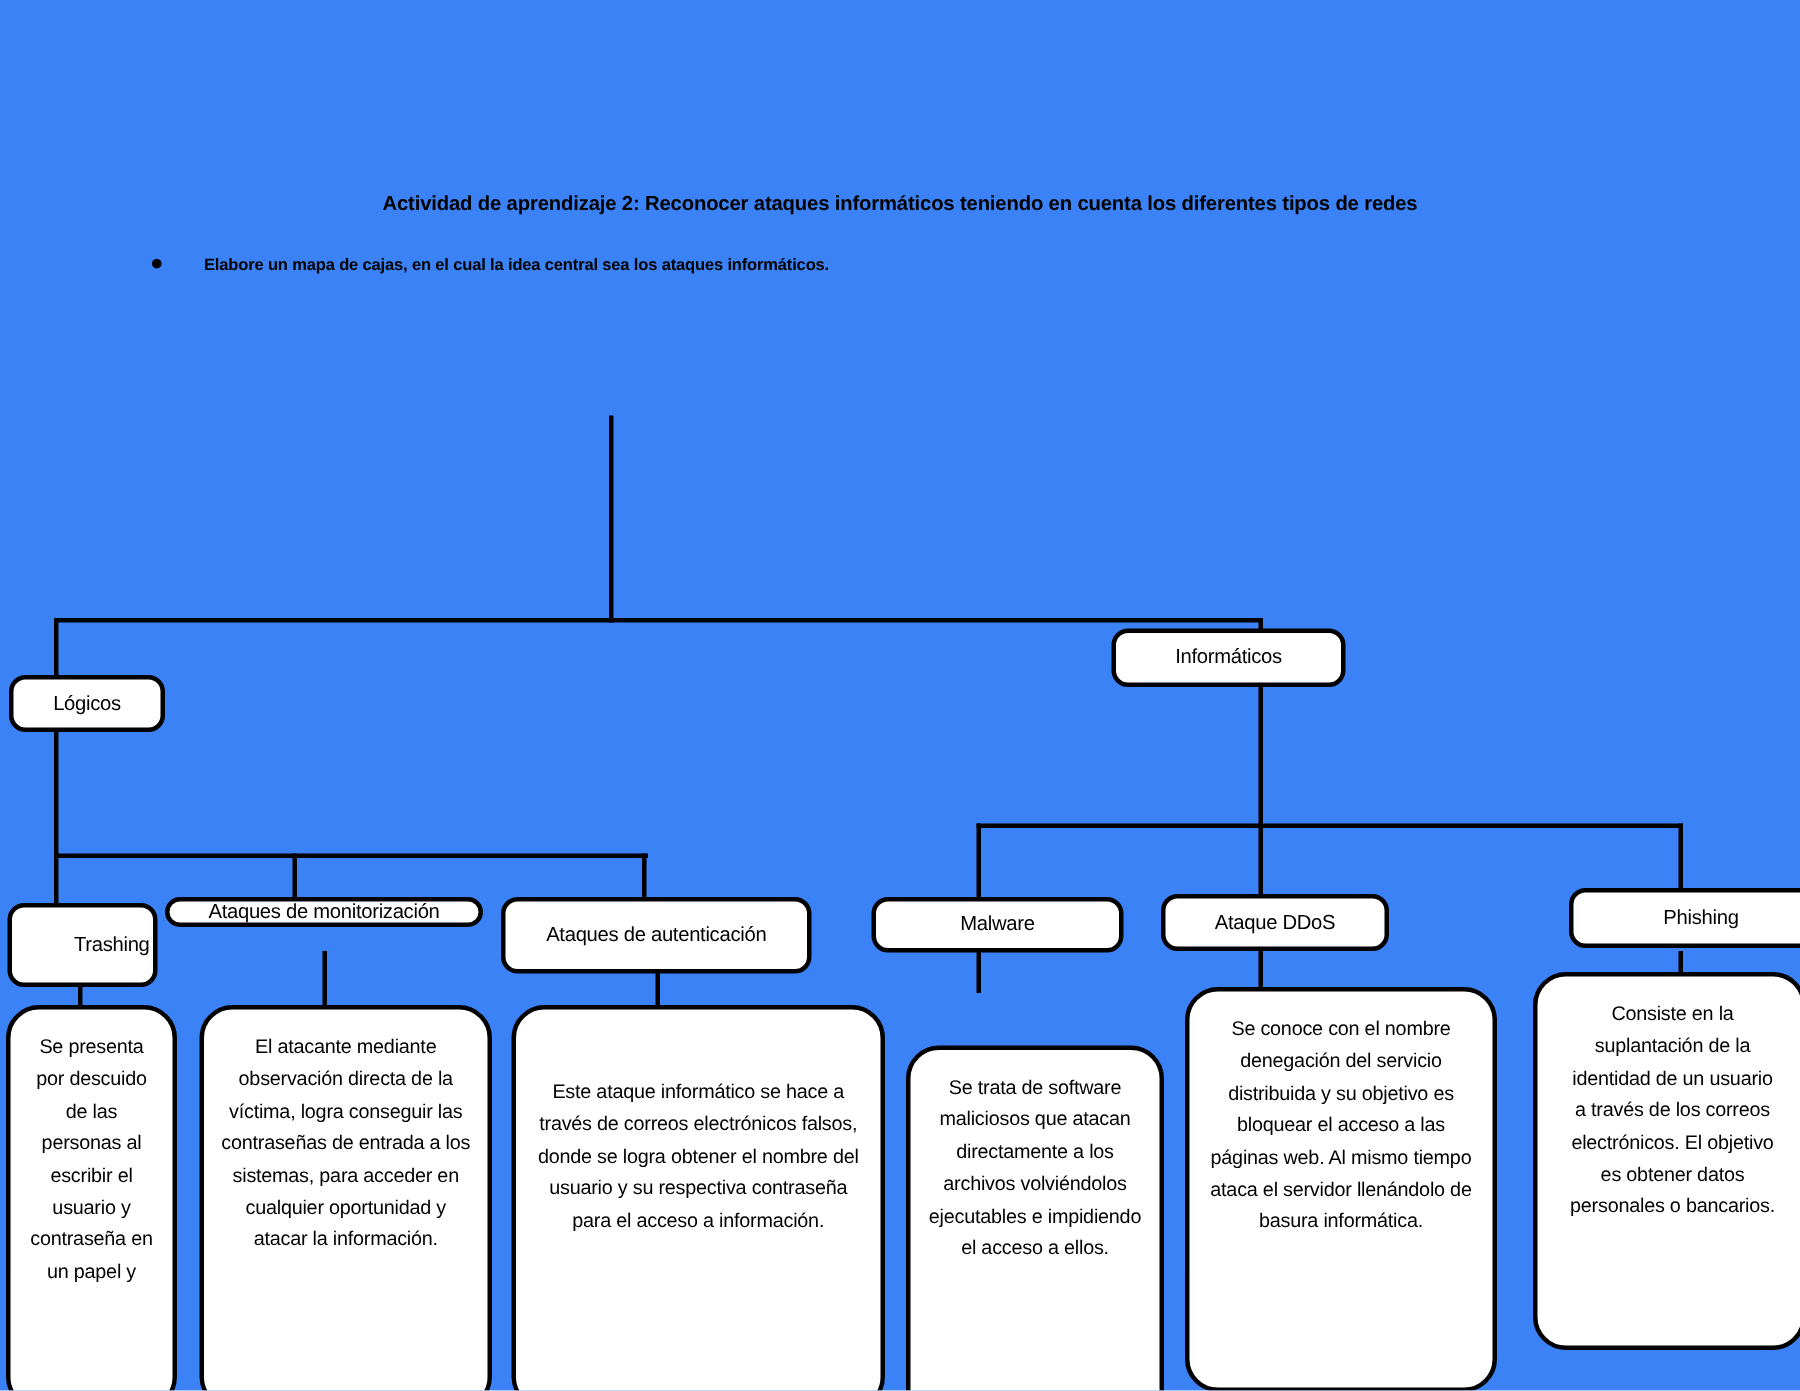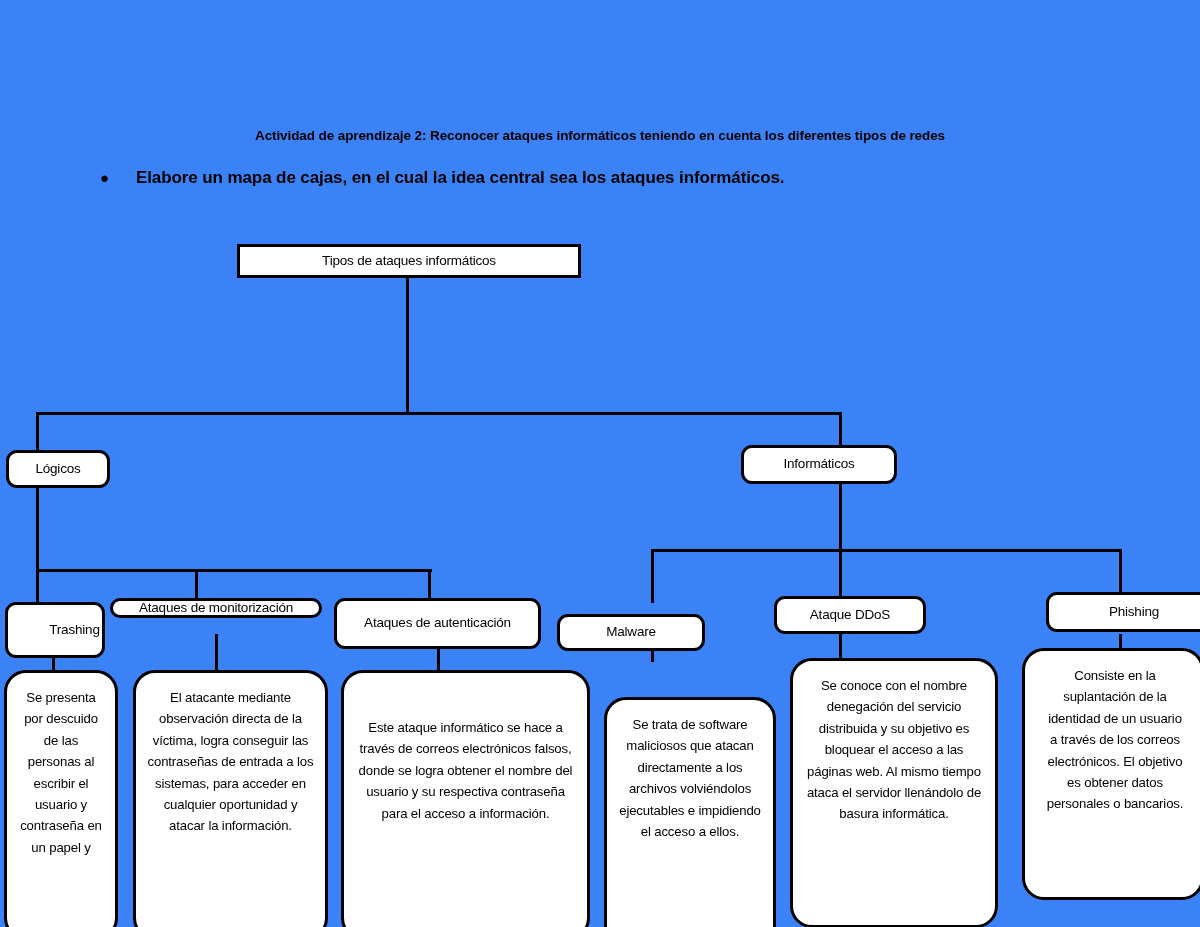--- a/index.html
+++ b/index.html
@@ -41,21 +41,21 @@
     align-items: baseline;
   }
   .bullet-dot {
     width: 36px;
     flex: 0 0 36px;
     font-size: 15px;
     line-height: 1;
     color: #000;
   }
   .bullet-text {
-    font-size: 17px;
+    font-size: 11px;
     font-weight: bold;
     letter-spacing: -0.1px;
     white-space: nowrap;
   }
 
   
   .box {
     position: absolute;
     box-sizing: border-box;
     background: #ffffff;
@@ -128,45 +128,42 @@
   <div class="conn v" style="left:839px; top:549px; height:54px;"></div>
   <div class="conn v" style="left:1119px; top:549px; height:54px;"></div>
 
   <div class="conn v" style="left:52px; top:634px; height:38px;"></div>
   <div class="conn v" style="left:215px; top:634px; height:38px;"></div>
   <div class="conn v" style="left:437px; top:634px; height:38px;"></div>
   <div class="conn v" style="left:651px; top:634px; height:28px;"></div>
   <div class="conn v" style="left:839px; top:634px; height:28px;"></div>
   <div class="conn v" style="left:1119px; top:634px; height:22px;"></div>
 
-  <div class="box rect" style="left:237px; top:244px; width:344px; height:34px;">
-    <span class="lbl">Tipos de ataques informáticos</span>
-  </div>
 
   <div class="box round" style="left:6px; top:450px; width:104px; height:38px;">
     <span class="lbl">Lógicos</span>
   </div>
 
-  <div class="box round" style="left:741px; top:445px; width:156px; height:39px;">
+  <div class="box round" style="left:741px; top:419px; width:156px; height:39px;">
     <span class="lbl">Informáticos</span>
   </div>
 
   <div class="box round" style="left:5px; top:602px; width:100px; height:56px;padding-left:39px;">
     <span class="lbl">Trashing</span>
   </div>
 
   <div class="box round" style="left:110px; top:598px; width:212px; height:20px;">
     <span class="lbl">Ataques de monitorización</span>
   </div>
 
   <div class="box round" style="left:334px; top:598px; width:207px; height:51px;">
     <span class="lbl">Ataques de autenticación</span>
   </div>
 
-  <div class="box round" style="left:557px; top:598px; width:148px; height:37px;margin-top:16px;">
+  <div class="box round" style="left:581px; top:598px; width:168px; height:37px;">
     <span class="lbl">Malware</span>
   </div>
 
   <div class="box round" style="left:774px; top:596px; width:152px; height:38px;">
     <span class="lbl">Ataque DDoS</span>
   </div>
 
   <div class="box round" style="left:1046px; top:592px; width:176px; height:40px;">
     <span class="lbl">Phishing</span>
   </div>

